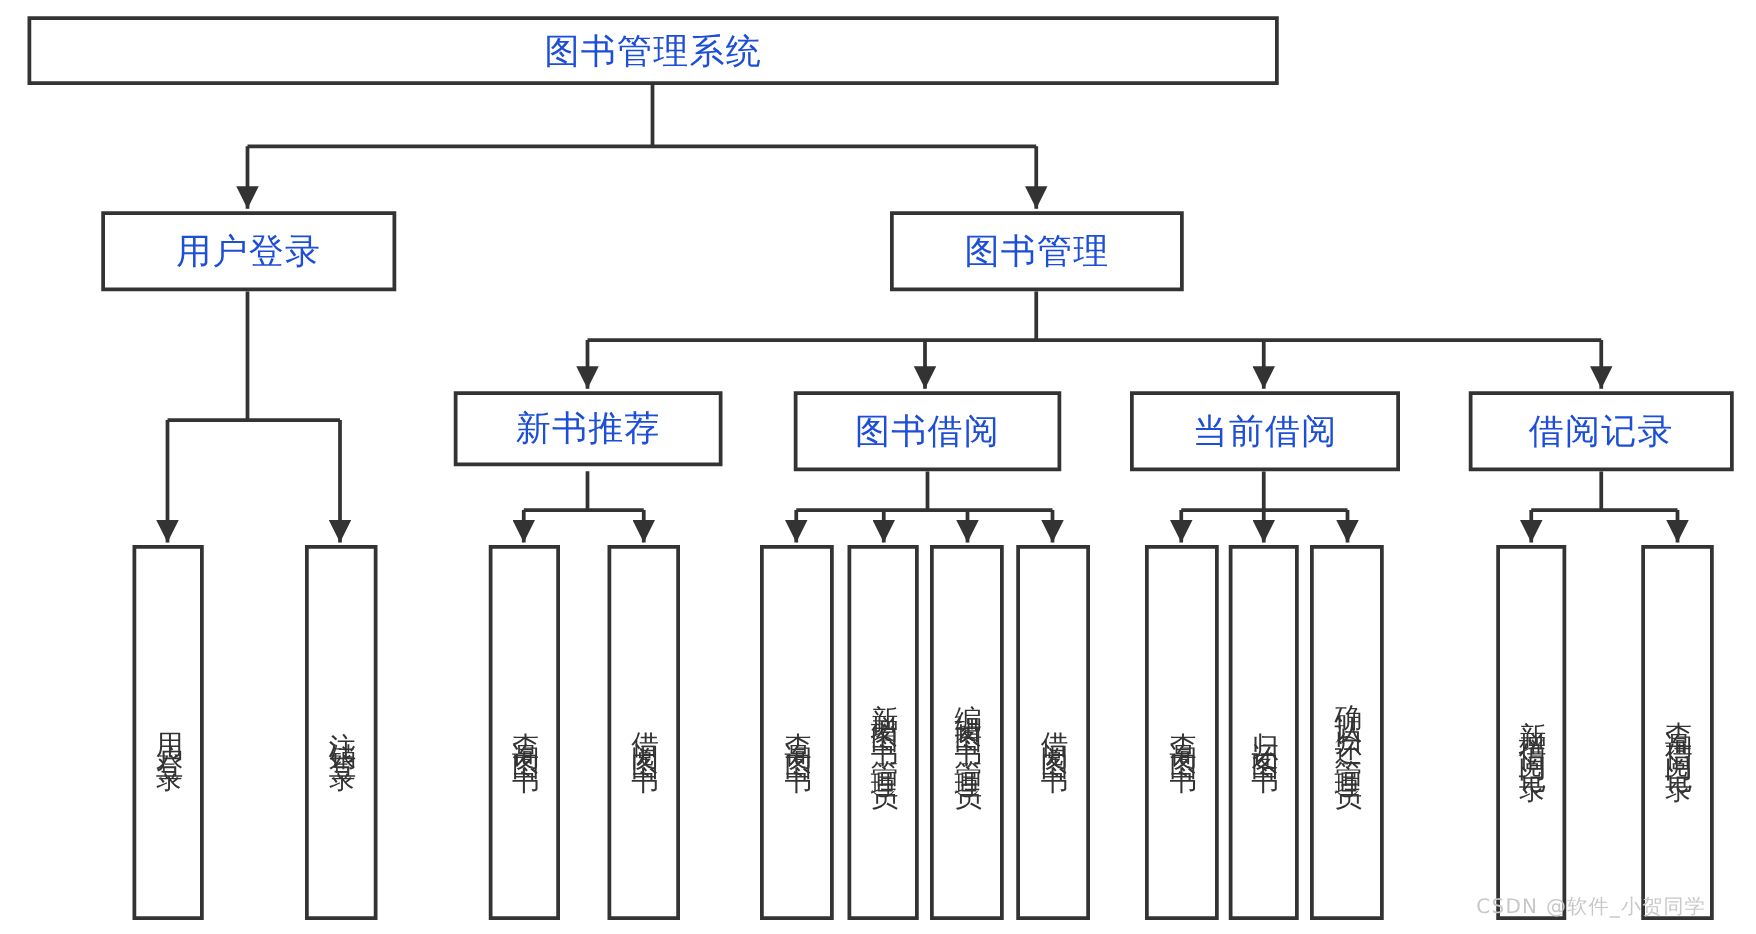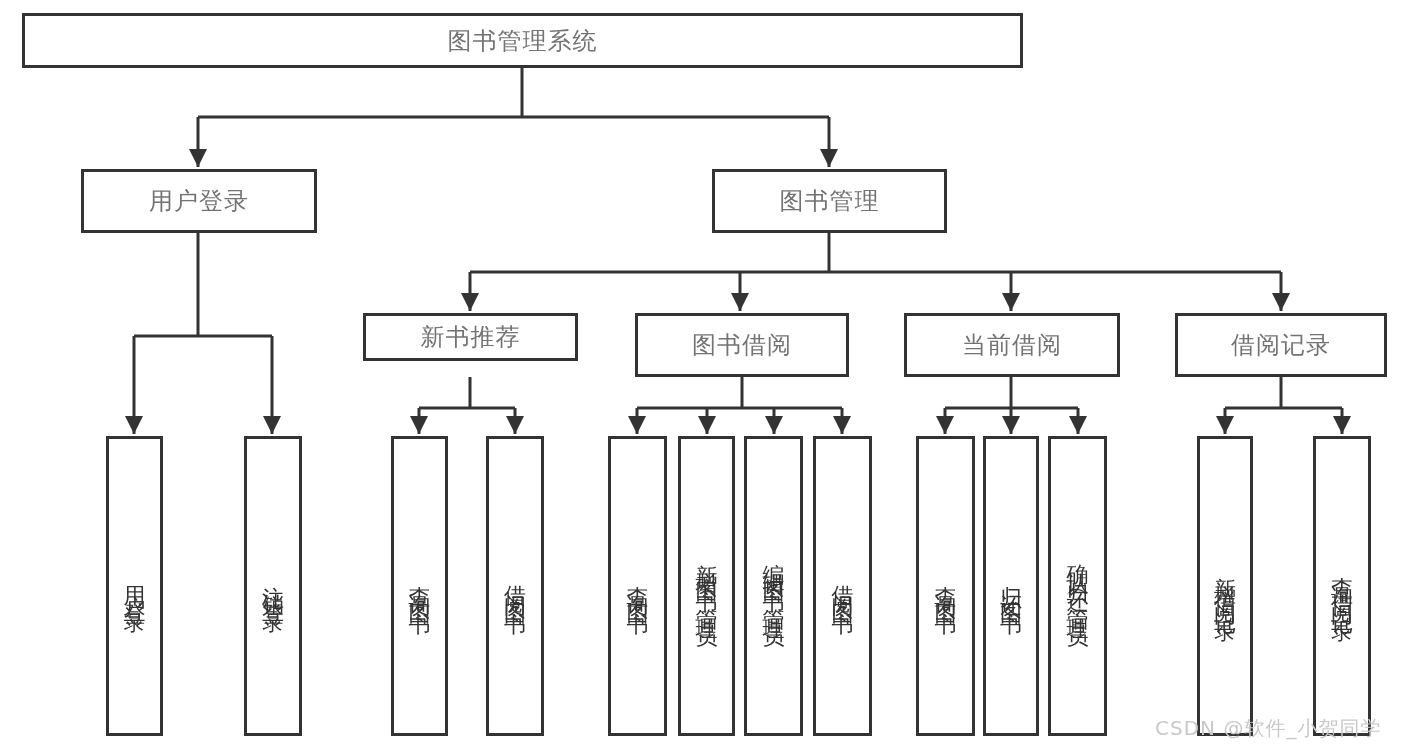--- a/index.html
+++ b/index.html
@@ -28,39 +28,39 @@
     position: absolute;
     box-sizing: border-box;
     border: 3px solid #333333;
     background: #ffffff;
     display: flex;
     align-items: center;
     justify-content: center;
     z-index: 2;
   }
   .node .hlabel {
-    font-size: 24px;
+    font-size: 28px;
     letter-spacing: 1px;
-    color: #737373;
+    color: #1d4ed8;
     white-space: nowrap;
   }
   .node .vlabel {
     writing-mode: vertical-lr;
     text-orientation: mixed;
     font-size: 22px;
     letter-spacing: 9px;
     line-height: 1;
     color: #333333;
     white-space: nowrap;
   }
   .watermark {
     position: absolute;
-    left: 1155px;
+    left: 1181px;
     top: 715px;
-    font-size: 20px;
+    font-size: 16px;
     letter-spacing: 1px;
     color: #c8c8c8;
     z-index: 3;
     white-space: nowrap;
     text-align: right;
   }
 </style>
 </head>
 <body>
 
@@ -120,21 +120,21 @@
     <span class="hlabel">图书管理系统</span>
   </div>
 
   <div class="node" style="left:81px; top:169px; width:236px; height:64px;">
     <span class="hlabel">用户登录</span>
   </div>
   <div class="node" style="left:712px; top:169px; width:235px; height:64px;font-family:Liberation Serif, serif;">
     <span class="hlabel">图书管理</span>
   </div>
 
-  <div class="node" style="left:363px; top:313px; width:215px; height:48px;">
+  <div class="node" style="left:363px; top:313px; width:215px; height:60px;">
     <span class="hlabel">新书推荐</span>
   </div>
   <div class="node" style="left:904px; top:313px; width:216px; height:64px;">
     <span class="hlabel">当前借阅</span>
   </div>
   <div class="node" style="left:635px; top:313px; width:214px; height:64px;">
     <span class="hlabel">图书借阅</span>
   </div>
   <div class="node" style="left:1175px; top:313px; width:212px; height:64px;">
     <span class="hlabel">借阅记录</span>

